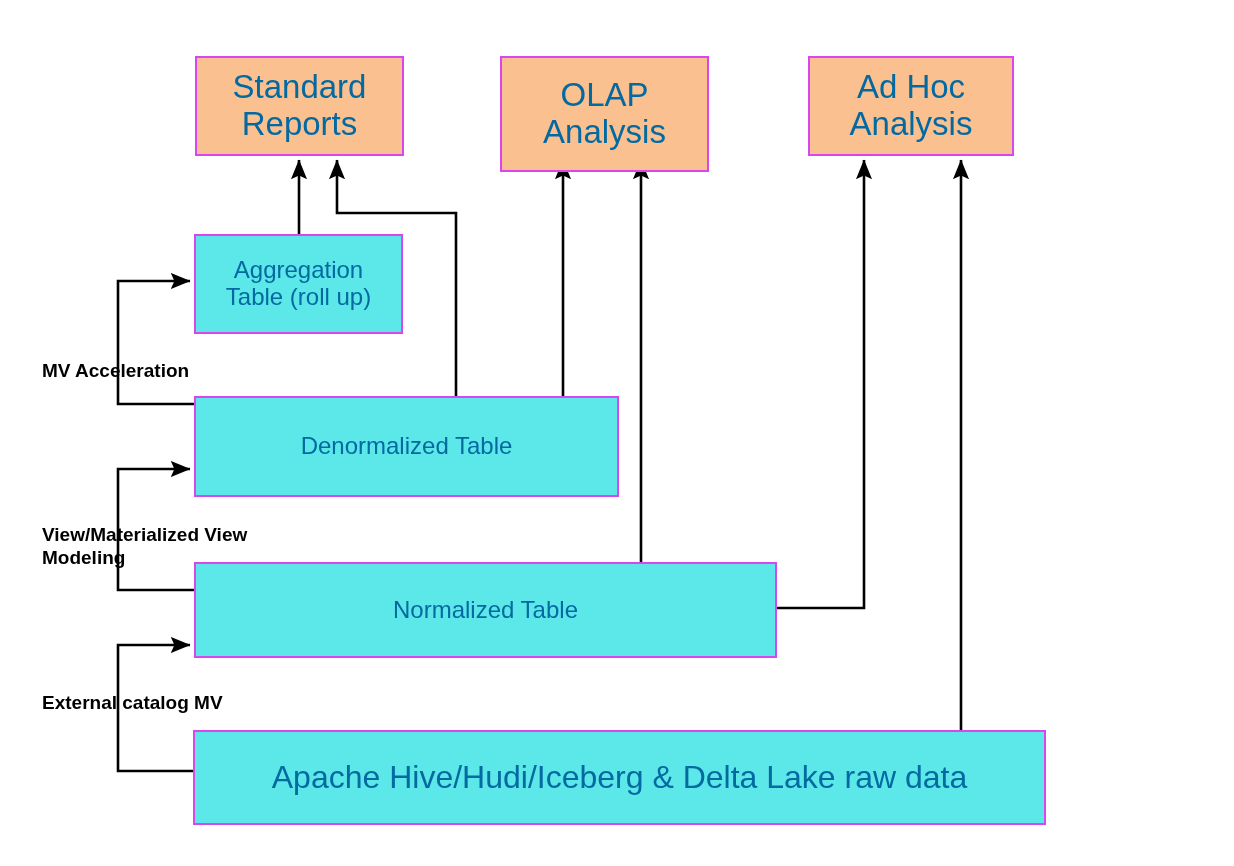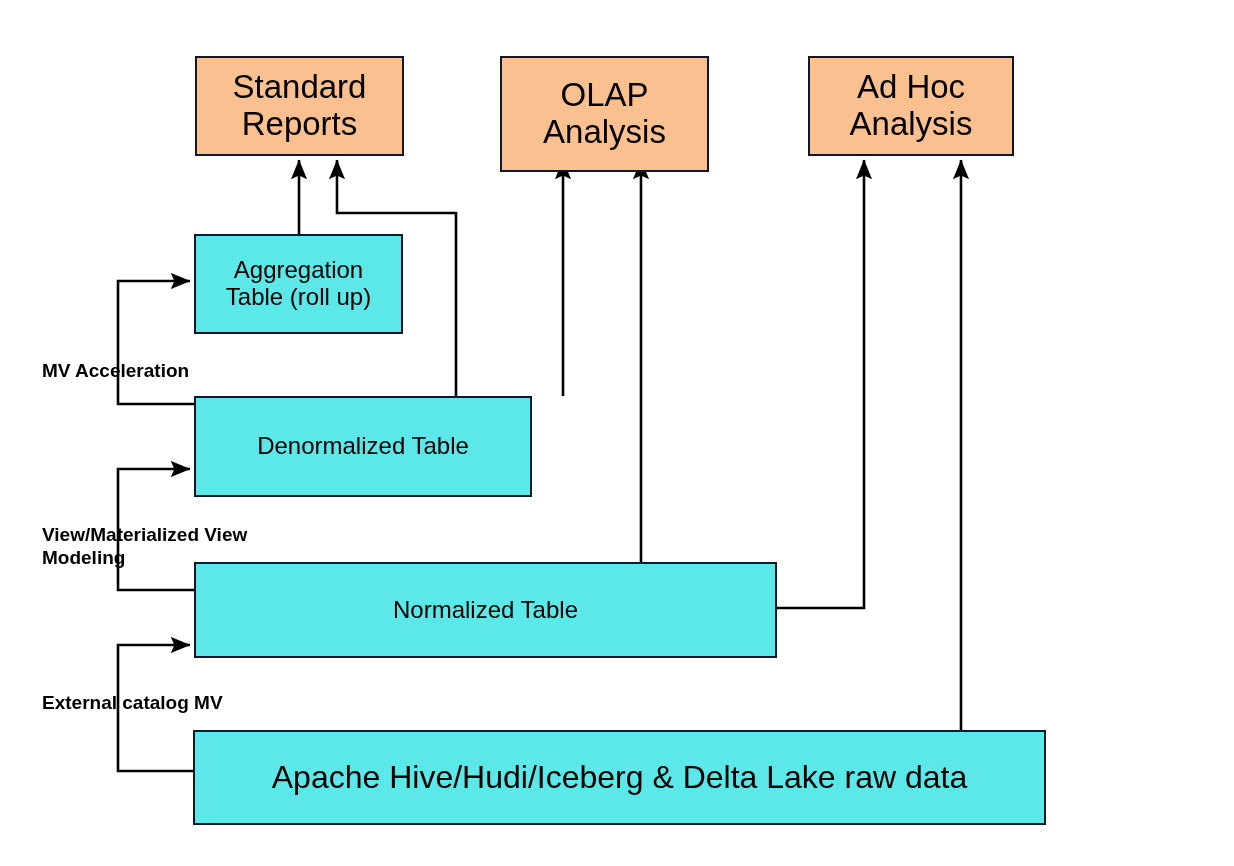--- a/index.html
+++ b/index.html
@@ -23,26 +23,26 @@
     position: absolute;
     left: 0;
     top: 0;
     width: 1234px;
     height: 866px;
     pointer-events: none;
   }
   .node {
     position: absolute;
     box-sizing: border-box;
-    border: 2px solid #0f172a;
+    border: 2px solid #d946ef;
     display: flex;
     align-items: center;
     justify-content: center;
     text-align: center;
-    color: #000000;
+    color: #0369a1;
     line-height: 1.12;
     font-weight: 400;
     white-space: pre-line;
     z-index: 2;
   }
   .node.consumer {
     background: #fac090;
     font-size: 33px;
   }
   .node.store {
@@ -101,21 +101,21 @@
 
   <div class="node consumer" style="left:500px; top:56px; width:209px; height:116px;">OLAP
 Analysis</div>
 
   <div class="node consumer" style="left:808px; top:56px; width:206px; height:100px;">Ad Hoc
 Analysis</div>
 
   <div class="node store" style="left:194px; top:234px; width:209px; height:100px;">Aggregation
 Table (roll up)</div>
 
-  <div class="node store" style="left:194px; top:396px; width:338px; height:101px;">Denormalized Table</div>
+  <div class="node store" style="left:194px; top:396px; width:425px; height:101px;">Denormalized Table</div>
 
   <div class="node store" style="left:194px; top:562px; width:583px; height:96px;">Normalized Table</div>
 
   <div class="node store" style="left:193px; top:730px; width:853px; height:95px; font-size:32px;">Apache Hive/Hudi/Iceberg &amp; Delta Lake raw data</div>
 
   <div class="edge-label strong" style="left:42px; top:344px;">MV Acceleration</div>
 
   <div class="edge-label strong" style="left:42px; top:508px;">View/Materialized View
 Modeling</div>
 

